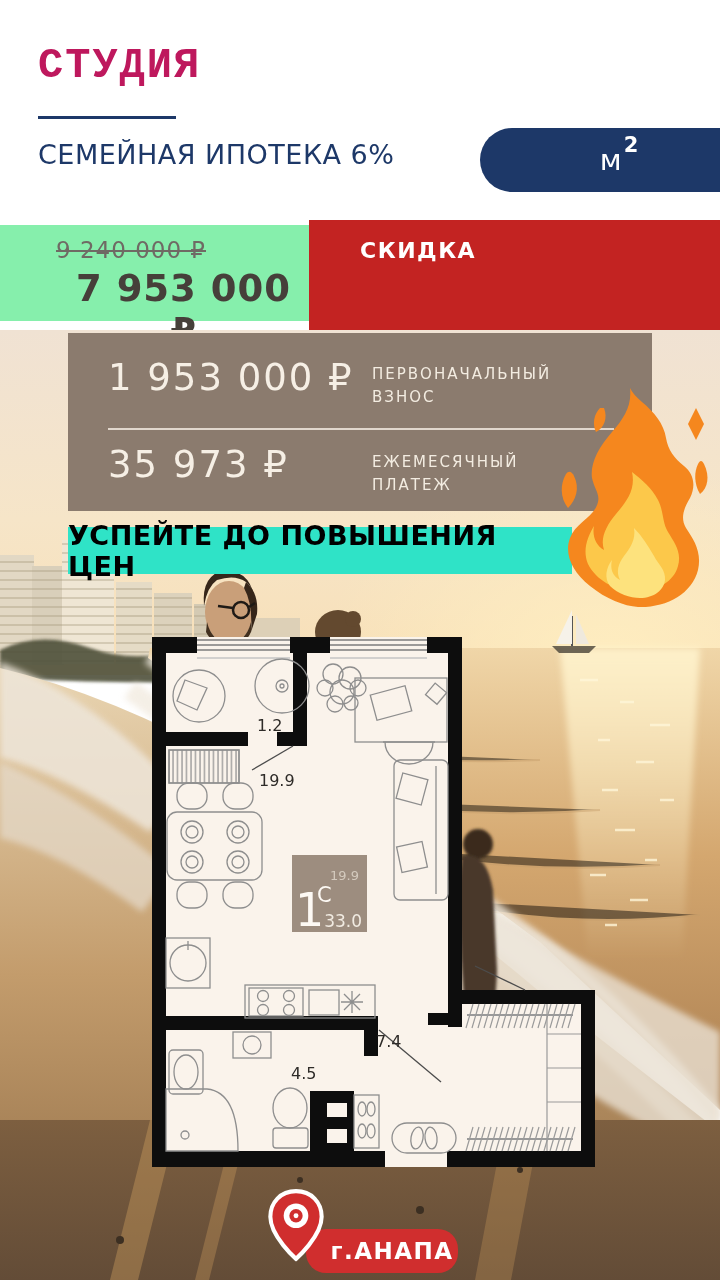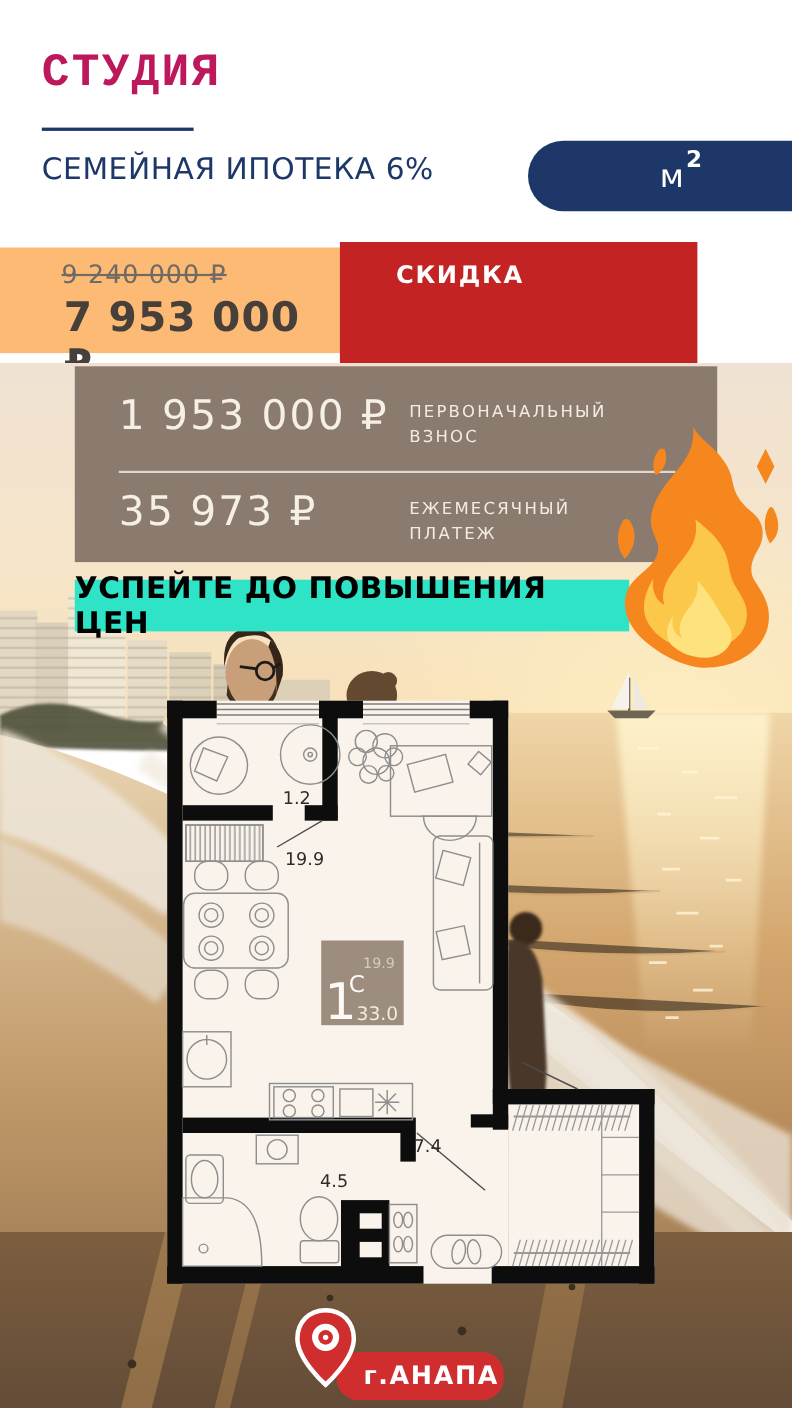--- a/index.html
+++ b/index.html
@@ -11,24 +11,24 @@
   .title { left:38px; top:42px; font-size:42px; font-weight:600; letter-spacing:2px; color:#be185d;font-family:Liberation Mono, monospace; }
   .title-underline { left:38px; top:116px; width:138px; height:3px; background:#1d3868; }
   .subtitle { left:38px; top:139px; font-size:27px; font-weight:500; letter-spacing:.5px; color:#1d3868; }
   .area-badge { left:480px; top:128px; width:240px; height:64px; background:#1d3868; border-radius:32px 0 0 32px;
                 color:#fff; display:flex; align-items:center; justify-content:center; padding-left:36px; }
   .area-badge .num { font-size:38px; letter-spacing:1px; }
   .area-badge .unit { font-size:29px; margin-left:2px; }
   .area-badge .sup { font-size:21px; font-weight:700; position:relative; top:-15px; margin-left:2px; }
 
   
-  .price-left { left:0; top:225px; width:309px; height:96px; background:#fdba74; }
+  .price-left { left:0; top:225px; width:309px; height:96px; background:#86efac;text-align:center; }
   .old-price { left:56px; top:12px; font-size:23px; color:#6f6a64; letter-spacing:1px; text-decoration:line-through; }
   .new-price { left:58px; top:42px; font-size:37px; color:#463f3a; font-weight:600; letter-spacing:1px; }
-  .discount-box { left:309px; top:220px; width:325px; height:111px; background:#c32322; color:#fff; }
+  .discount-box { left:309px; top:220px; width:411px; height:111px; background:#c32322; color:#fff; }
   .discount-label { left:51px; top:18px; font-size:22px; font-weight:600; letter-spacing:1.5px; }
   .discount-value { left:49px; top:46px; font-size:44px; font-weight:600; letter-spacing:2px; }
 
   
   .mortgage { left:68px; top:333px; width:584px; height:178px; background:#8b7b6e; z-index:2; color:#f6efe5; }
   .m-value { left:40px; font-size:37px; font-weight:500; letter-spacing:2px; }
   .m-value.r1 { top:23px; } .m-value.r2 { top:110px; }
   .m-label { left:304px; font-size:15px; letter-spacing:2px; color:#f3ece1; }
   .m-label.r1a { top:32px; } .m-label.r1b { top:55px; }
   .m-label.r2a { top:120px; } .m-label.r2b { top:143px; }

